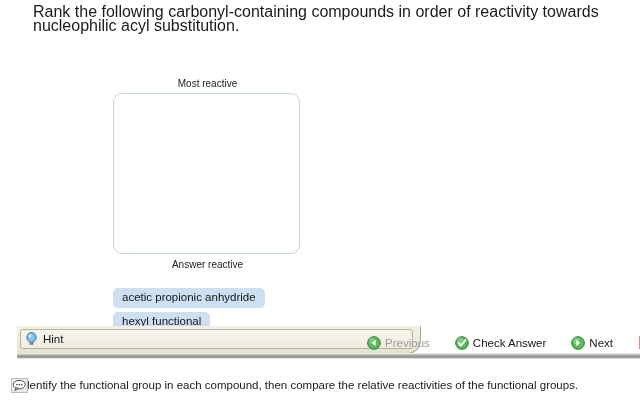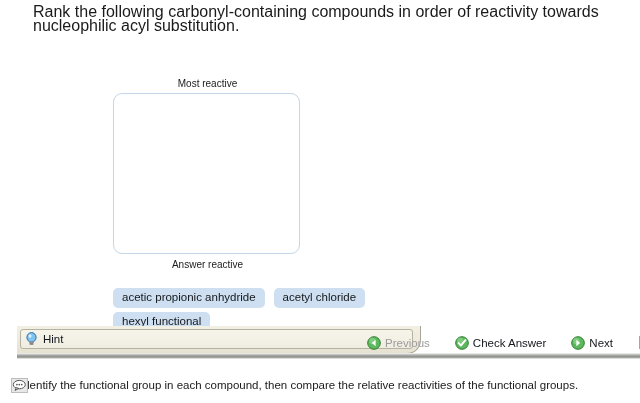--- a/index.html
+++ b/index.html
@@ -191,21 +191,20 @@
 
 <div class="rank-widget">
   <div class="rank-label top">Most reactive</div>
   <div class="drop-zone"></div>
   <div class="rank-label bottom">Answer reactive</div>
 </div>
 
 <div class="chip-tray">
   <div class="chip-row">
     <div class="chip">acetic propionic anhydride</div>
-    <div class="chip">acetyl chloride</div>
   </div>
   <div class="chip-row">
     <div class="chip">hexyl functional</div>
   </div>
 </div>
 
 <div class="toolbar">
   <div class="toolbar-bg"></div>
 
   <div class="hint-button">

